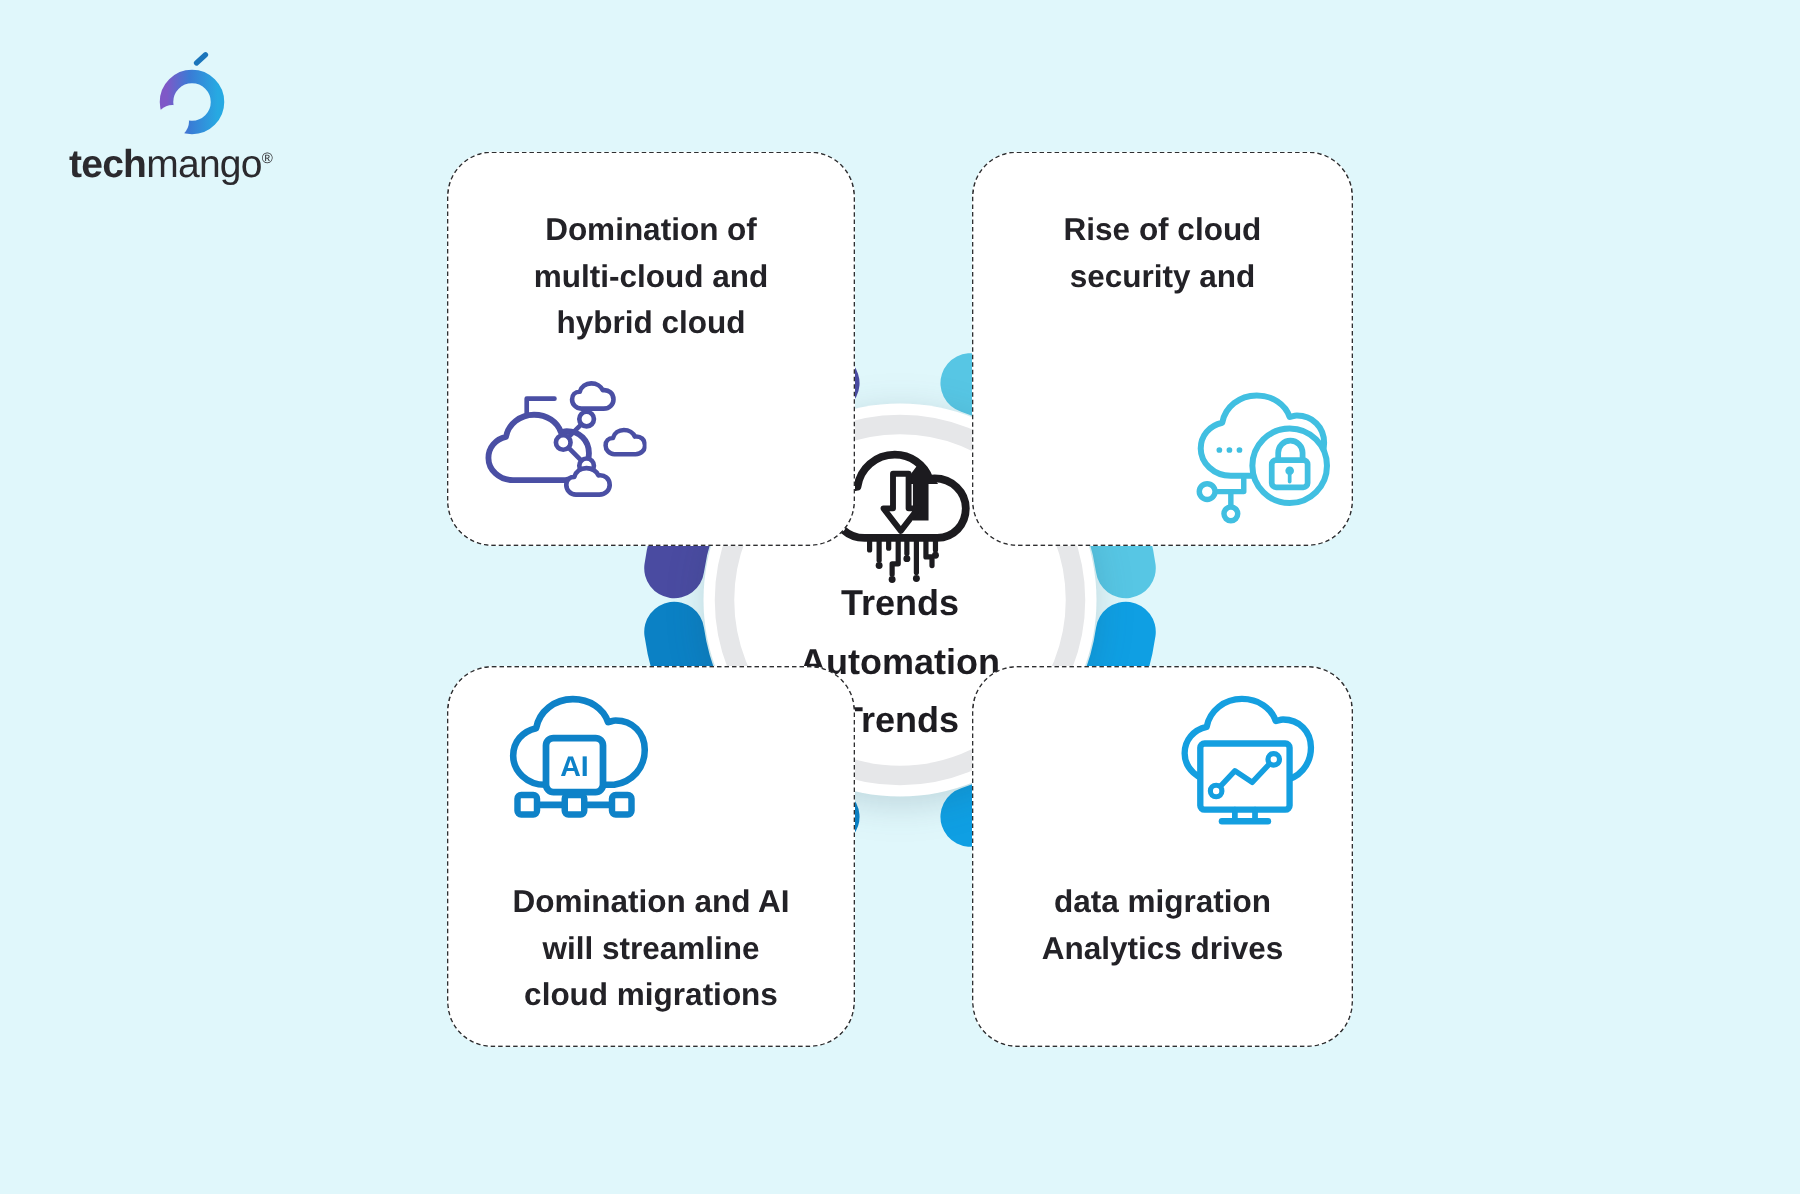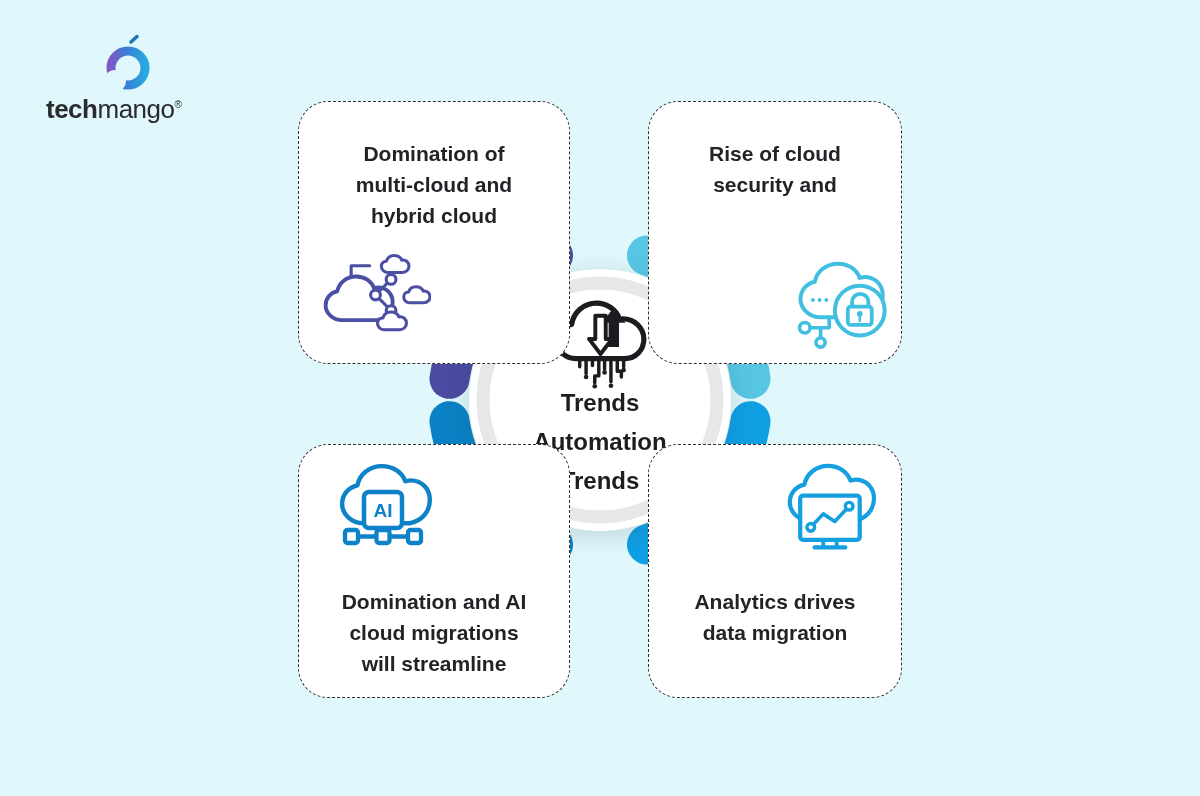--- a/index.html
+++ b/index.html
@@ -170,39 +170,39 @@
       <path d="M66 58 v-5 a8.5 8.5 0 0 1 17 0 v5" class="st c-cy" stroke-width="4"></path>
       <rect x="61.5" y="58" width="25" height="19" rx="3" class="fw c-cy" stroke-width="4"></rect>
       <circle cx="74" cy="65.5" r="3" class="f-cy"></circle>
       <path d="M74 67.5 V73" class="st c-cy" stroke-width="2.6"></path>
     </svg>
   </div>
 
   <div id="card-3" class="card">
     <div class="heading">
       <span>Domination and AI</span>
+      <span>will streamline</span>
       <span>cloud migrations</span>
-      <span>will streamline</span>
     </div>
     <svg class="icon" viewBox="0 0 100 112">
       <use href="#cloudA" transform="translate(3,6) scale(1.02)" class="fw c-bl" stroke-width="4.3"></use>
       <path d="M50 71 V75" class="st c-bl" stroke-width="4.5"></path>
       <path d="M25 81.5 H44 M56 81.5 H75" class="st c-bl" stroke-width="4.5"></path>
       <rect x="12" y="75" width="13" height="13" rx="2.5" class="fw c-bl" stroke-width="4.3"></rect>
       <rect x="43.5" y="75" width="13" height="13" rx="2.5" class="fw c-bl" stroke-width="4.3"></rect>
       <rect x="75" y="75" width="13" height="13" rx="2.5" class="fw c-bl" stroke-width="4.3"></rect>
       <rect x="31" y="37" width="38" height="36" rx="5" class="fw c-bl" stroke-width="4.5"></rect>
       <text x="50" y="62" text-anchor="middle" font-size="19" font-weight="bold" fill="var(--icon_blue,#0e82c8)">AI</text>
     </svg>
   </div>
 
   <div id="card-4" class="card">
     <div class="heading">
+      <span>data migration</span>
       <span>Analytics drives</span>
-      <span>data migration</span>
     </div>
     <svg class="icon" viewBox="0 0 100 112">
       <use href="#cloudA" transform="translate(3,4) scale(1.02)" class="fw c-az" stroke-width="4.3"></use>
       <rect x="20" y="40" width="62" height="46" rx="3" class="fw c-az" stroke-width="4.4"></rect>
       <polyline points="31,73 44,59 56,67 71,51" class="st c-az" stroke-width="3.8"></polyline>
       <circle cx="31" cy="73" r="4" class="fw c-az" stroke-width="3.6"></circle>
       <circle cx="71" cy="51" r="4" class="fw c-az" stroke-width="3.6"></circle>
       <path d="M44 86 V92 M58 86 V92" class="st c-az" stroke-width="4"></path>
       <path d="M35 94 H67" class="st c-az" stroke-width="4.4"></path>
     </svg>

